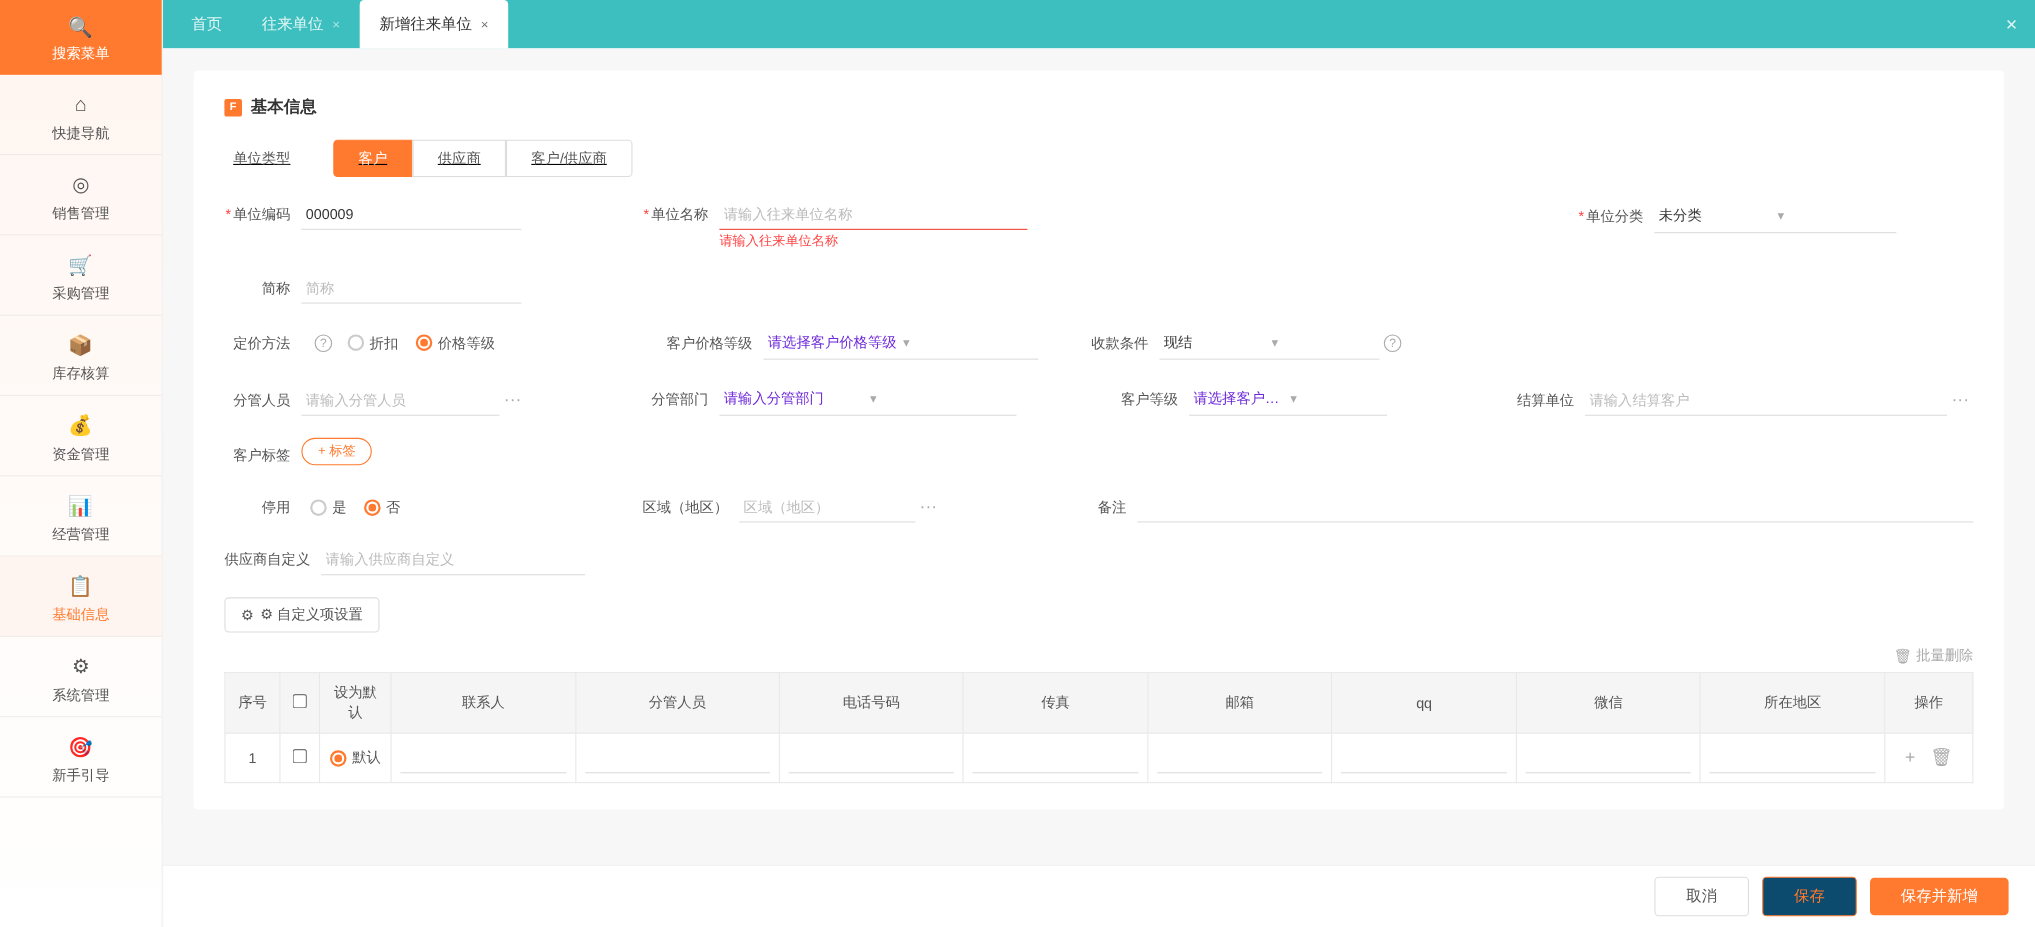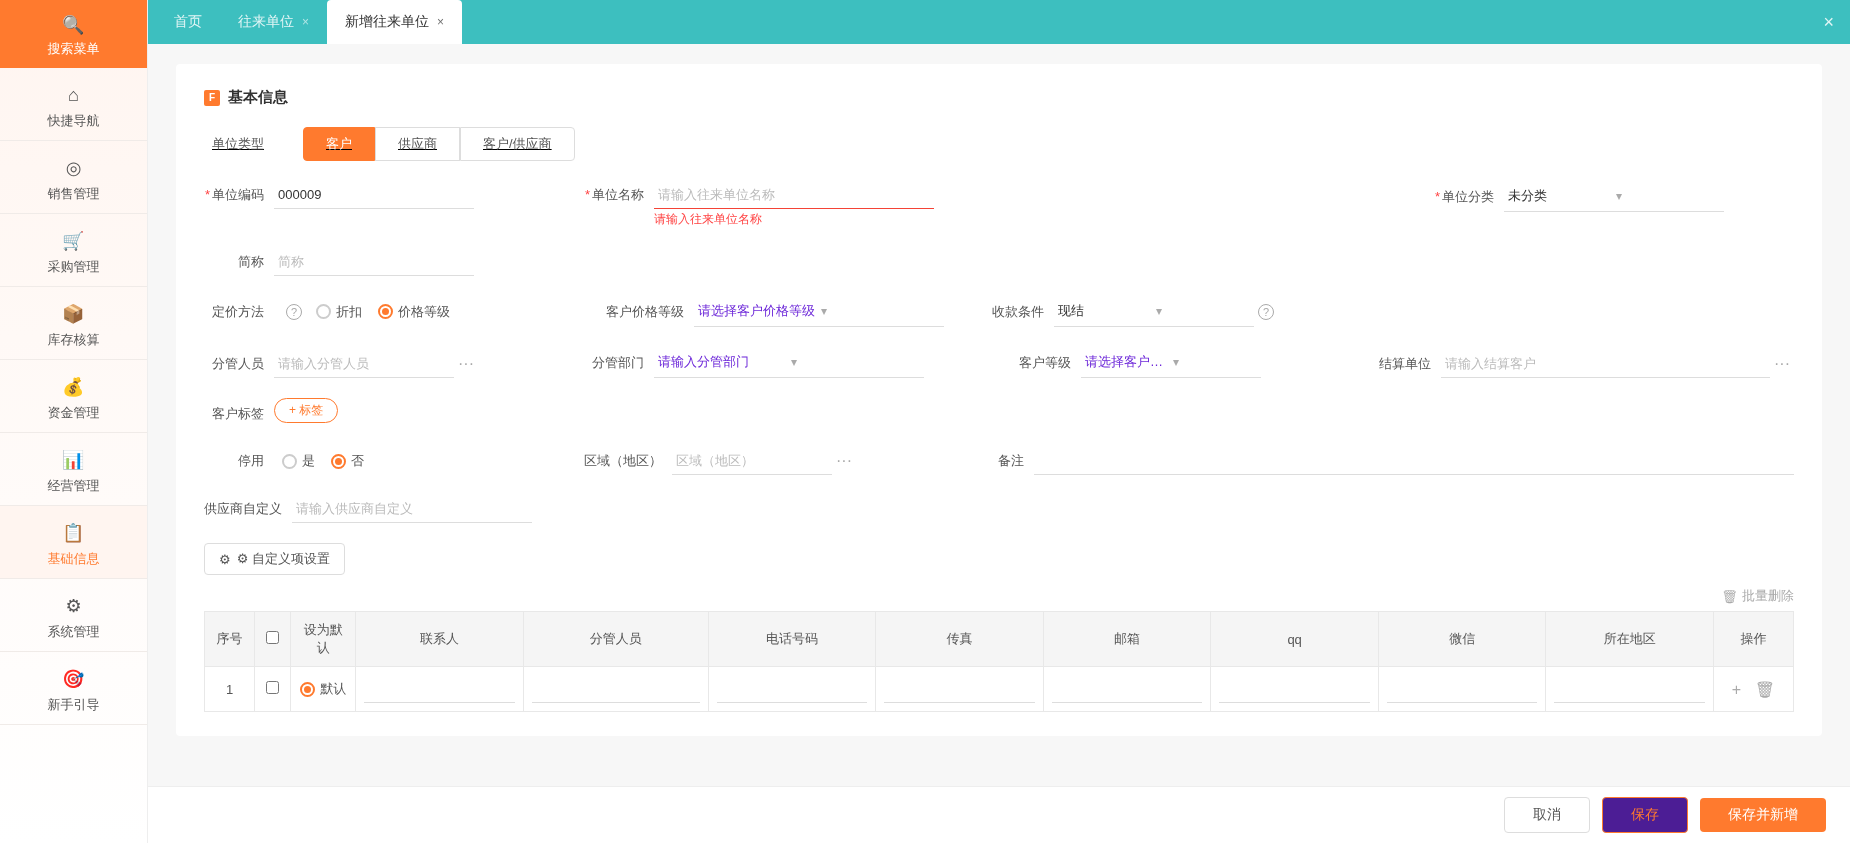--- a/index.html
+++ b/index.html
@@ -352,21 +352,21 @@
       font-size: 14px;
       cursor: pointer;
       border: none;
     }
     .btn-cancel {
       background: #fff;
       color: #555;
       border: 1px solid #ddd;
     }
     .btn-save {
-      background: #4c1d95;
+      background: #0c4a6e;
       color: #ff7a2e;
       border: 1px solid #ff7a2e;
     }
     .btn-save-new {
       background: #ff7a2e;
       color: #fff;
     }
 
     
     .field-sep { width: 40px; flex-shrink: 0; }

